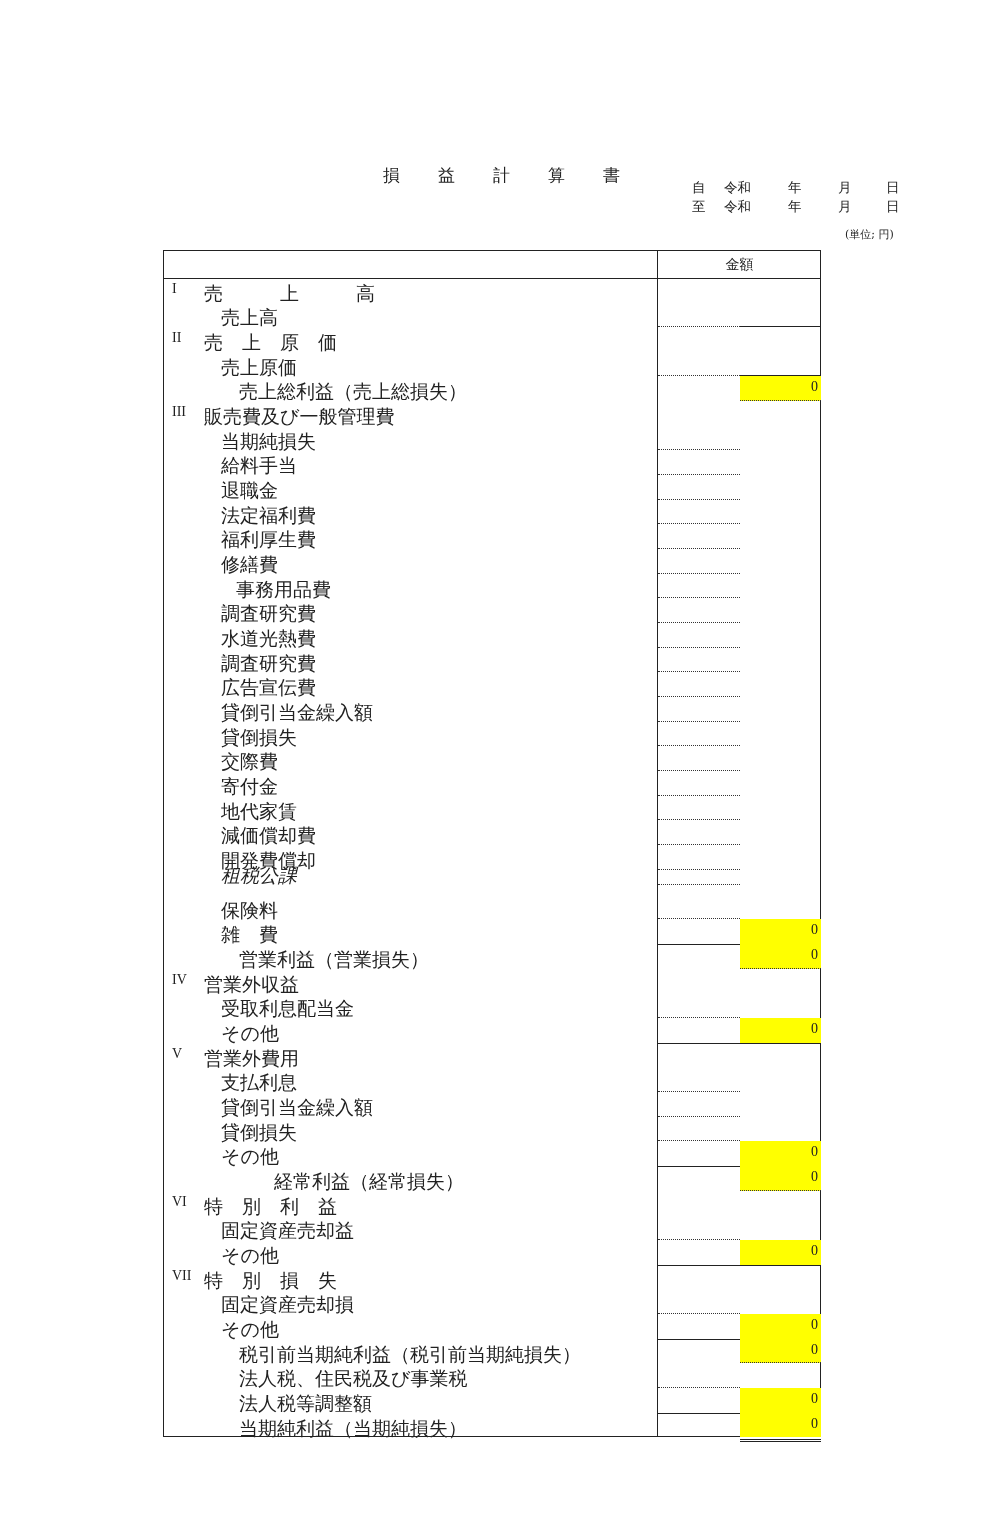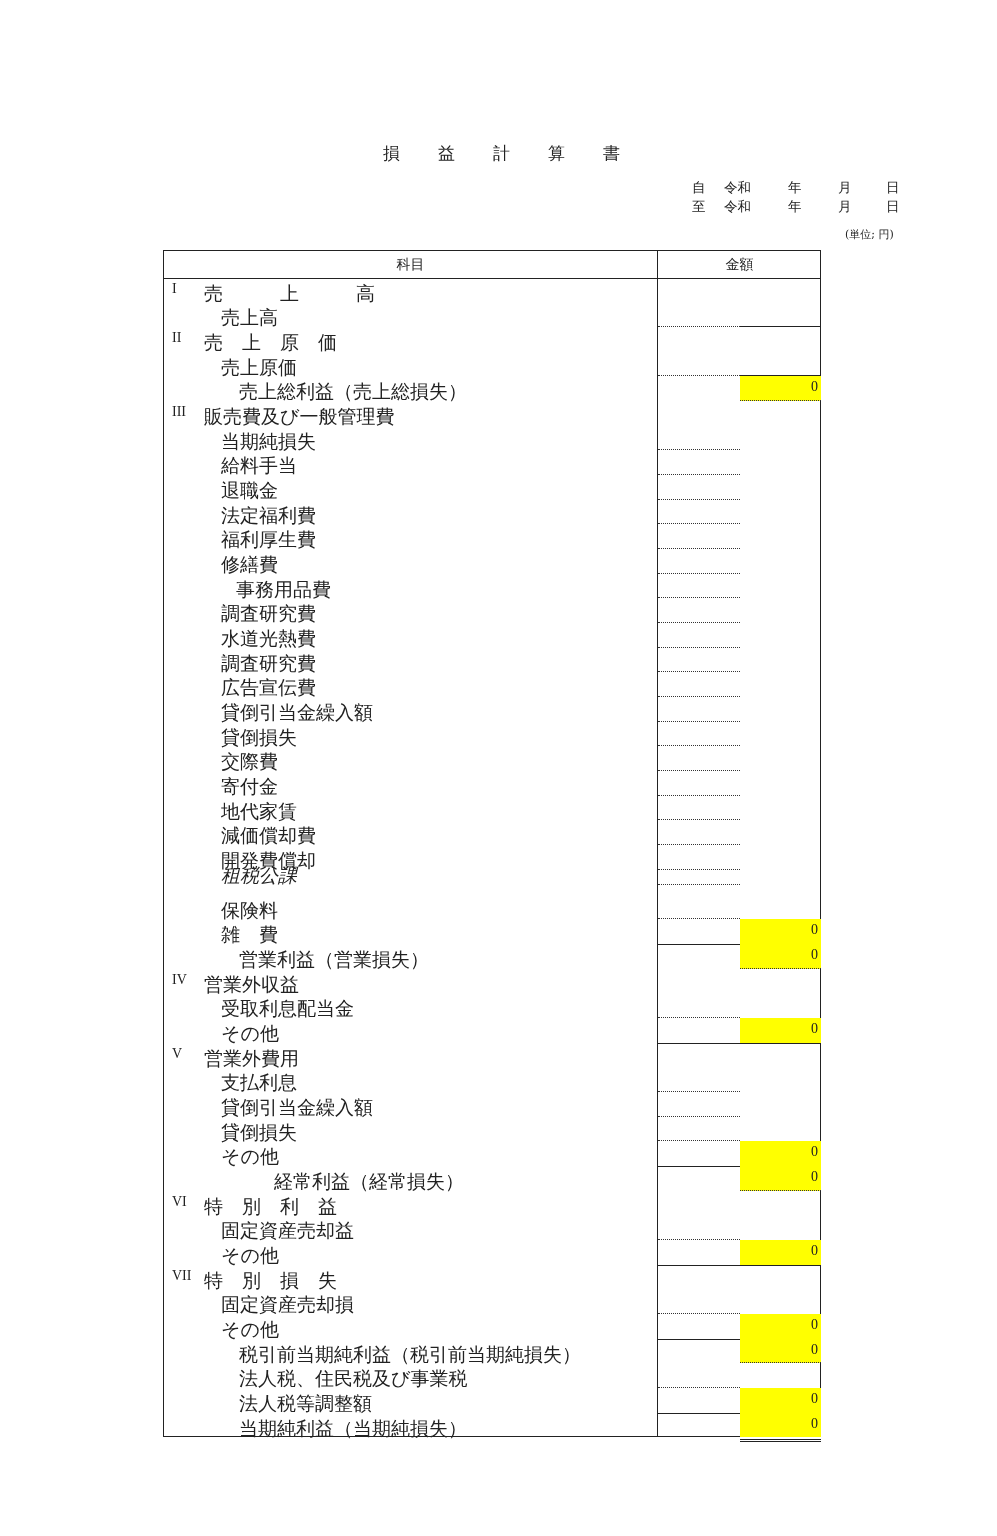--- a/index.html
+++ b/index.html
@@ -1,17 +1,17 @@
 <!DOCTYPE html>
 <html><head>
 <meta charset="utf-8">
 <style>
   html, body { margin:0; padding:0; background:#ffffff; }
   body { width:997px; height:1536px; position:relative; font-family:"DejaVu Serif","Liberation Serif",serif; color:#222; }
-  .title { position:absolute; left:383px; top:142px; font-size:17px; letter-spacing:0; white-space:nowrap; }
+  .title { position:absolute; left:383px; top:164px; font-size:17px; letter-spacing:0; white-space:nowrap; }
   .title span { display:inline-block; width:55px; }
   .period { position:absolute; top:178px; font-size:13.5px; line-height:19px; }
   .unit { position:absolute; left:845px; top:227px; font-size:11px; }
   .tbl { position:absolute; left:163px; top:250px; width:658px; height:1187px; border:1.5px solid #222; box-sizing:border-box; }
   .hdr { position:absolute; left:0; top:0; height:28px; width:100%; border-bottom:1.5px solid #222; box-sizing:border-box; }
   .hdr-sub { position:absolute; top:5px; font-size:14px; text-align:center; }
   .vdiv { position:absolute; left:493px; top:0; bottom:0; border-left:1.5px solid #222; }
   .row { position:absolute; left:0; width:100%; height:24.68px; }
   .lbl { position:absolute; top:3px; font-size:19px; white-space:nowrap; }
   .num { position:absolute; top:3px; font-size:14px; font-family:"Liberation Serif",serif; }
@@ -43,21 +43,20 @@
   <span class="period" style="left:724px;top:197px;">令和</span>
   <span class="period" style="left:788px;top:197px;">年</span>
   <span class="period" style="left:838px;top:197px;">月</span>
   <span class="period" style="left:886px;top:197px;">日</span>
 </div>
 
 <div class="unit">(単位; 円)</div>
 
 <div class="tbl">
   <div class="hdr">
-    <span class="hdr-sub" style="left:0;width:493px;">科目</span>
     <span class="hdr-sub" style="left:494px;width:163px;">金額</span>
   </div>
   <div class="vdiv"></div>
   <div id="rows">
       <div class="row" style="top: 26.5px;">
         <span class="num" style="left: 8px;">I</span>
         <span class="lbl" style="left: 40px;">売　　　上　　　高</span>
         <div class="cellA"></div>
         <div class="cellB"></div>
       </div>

